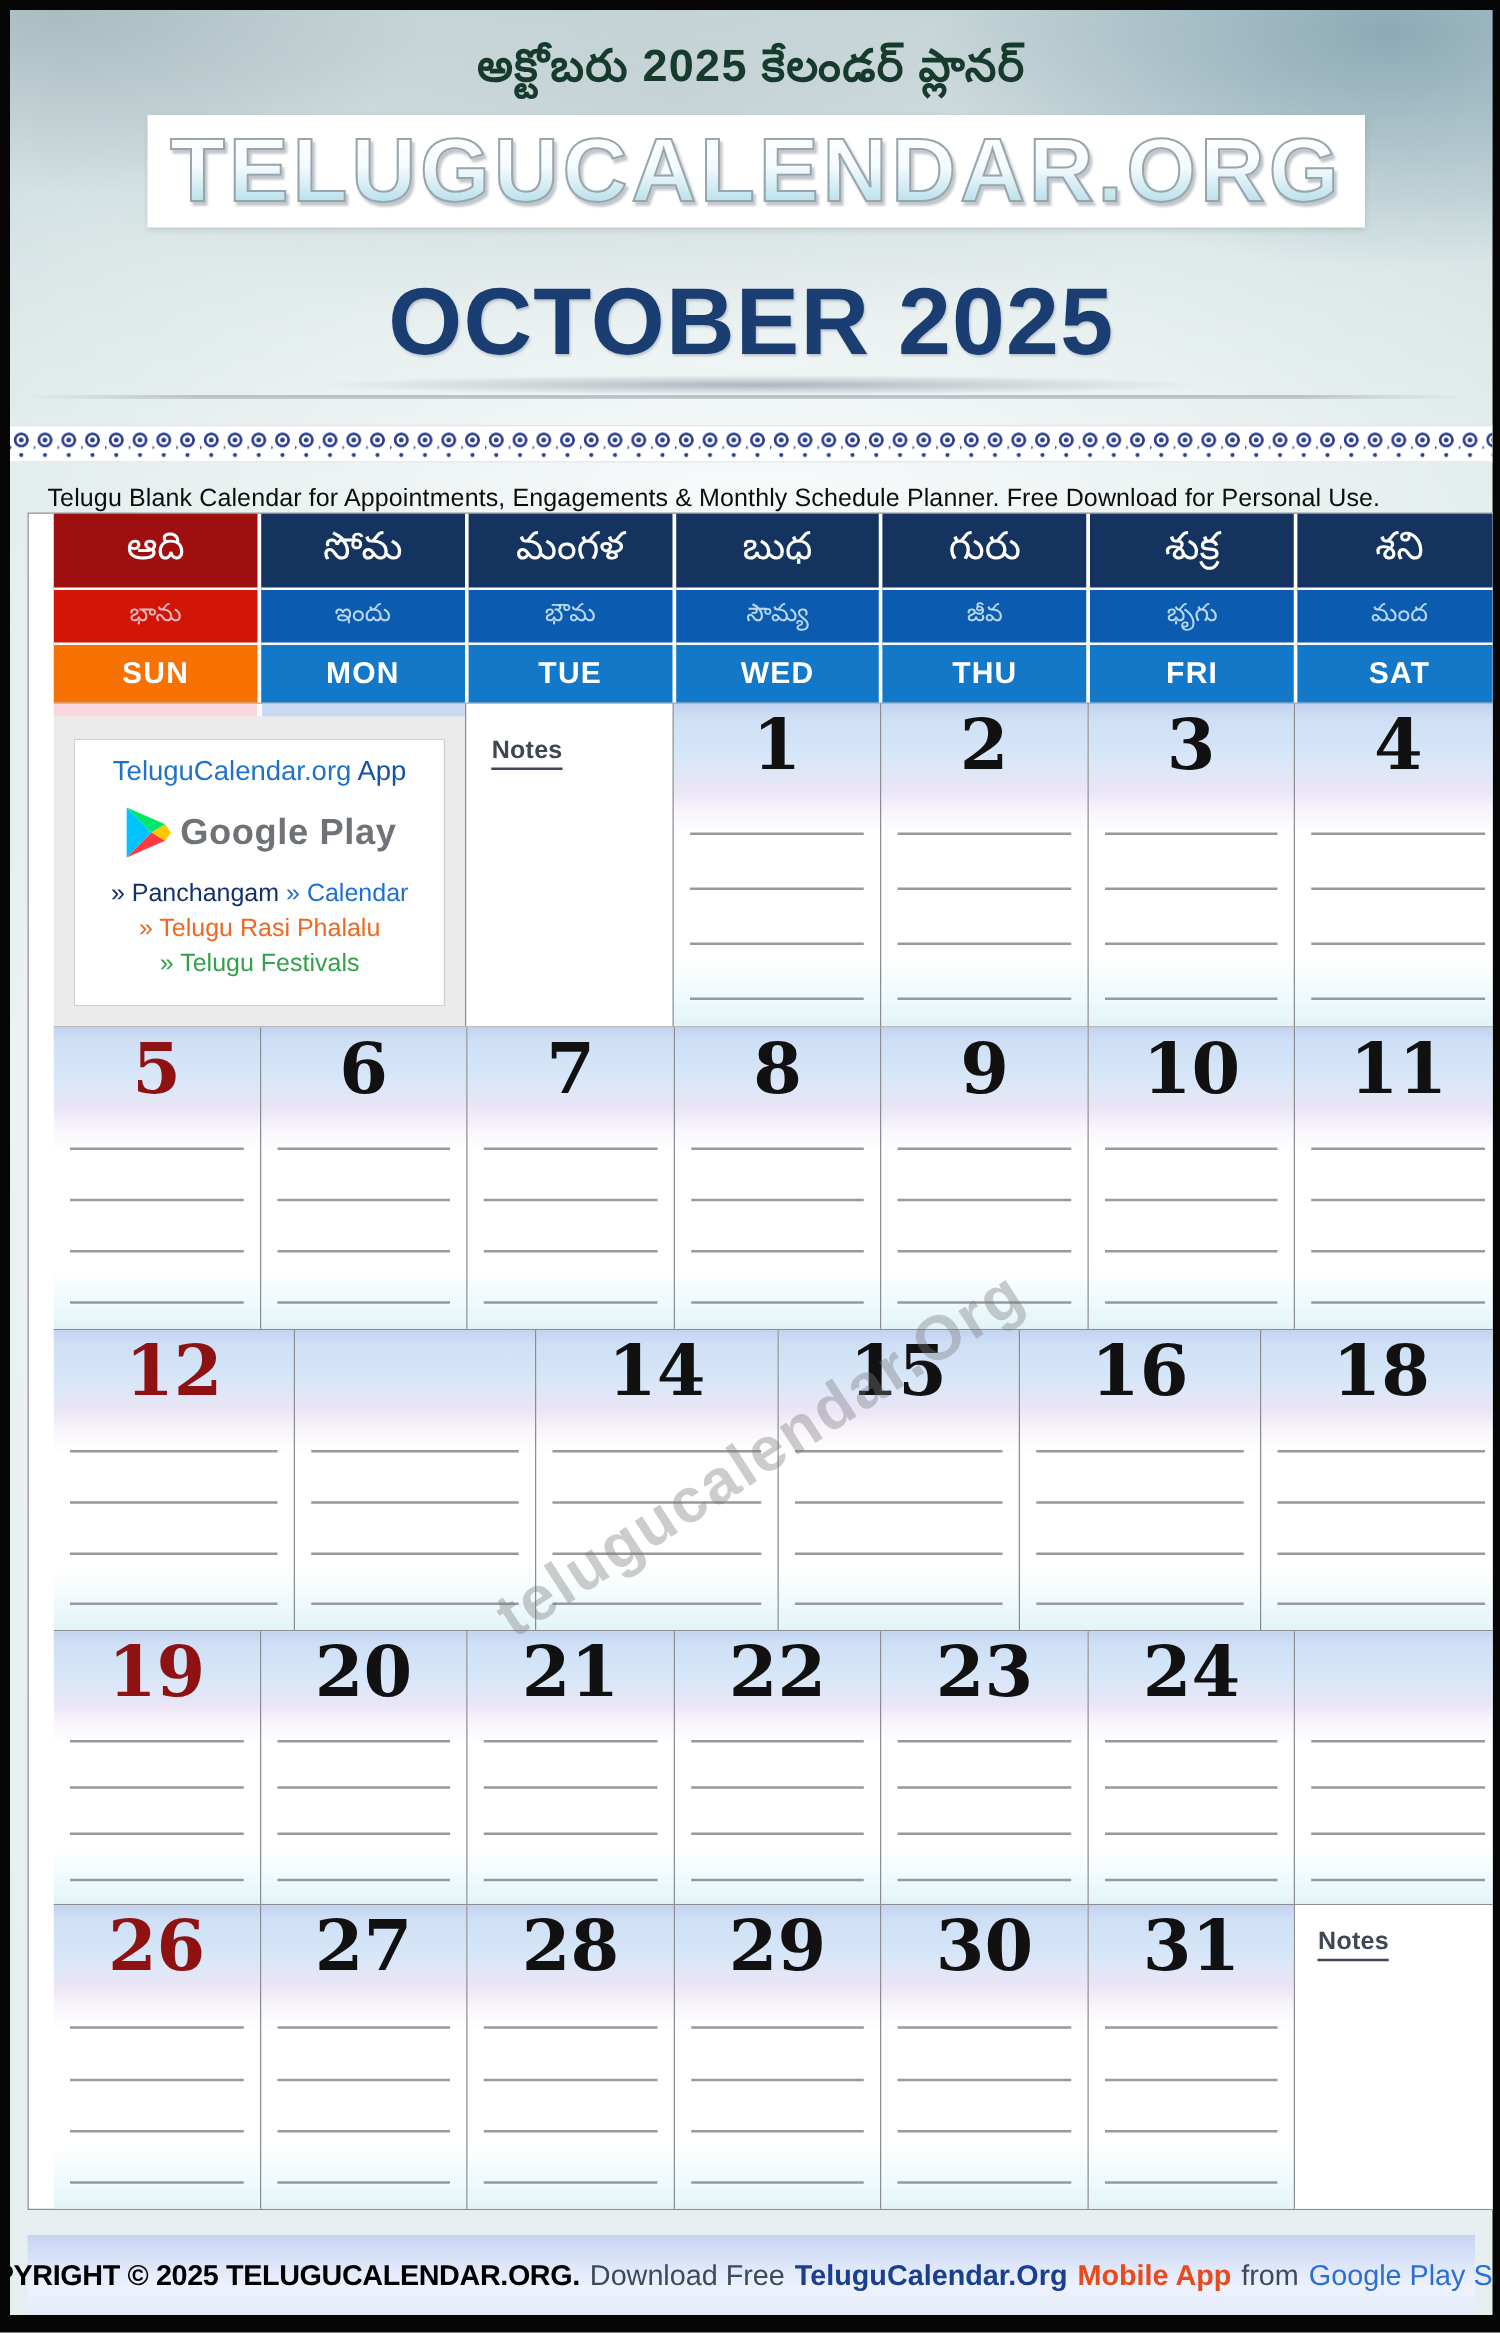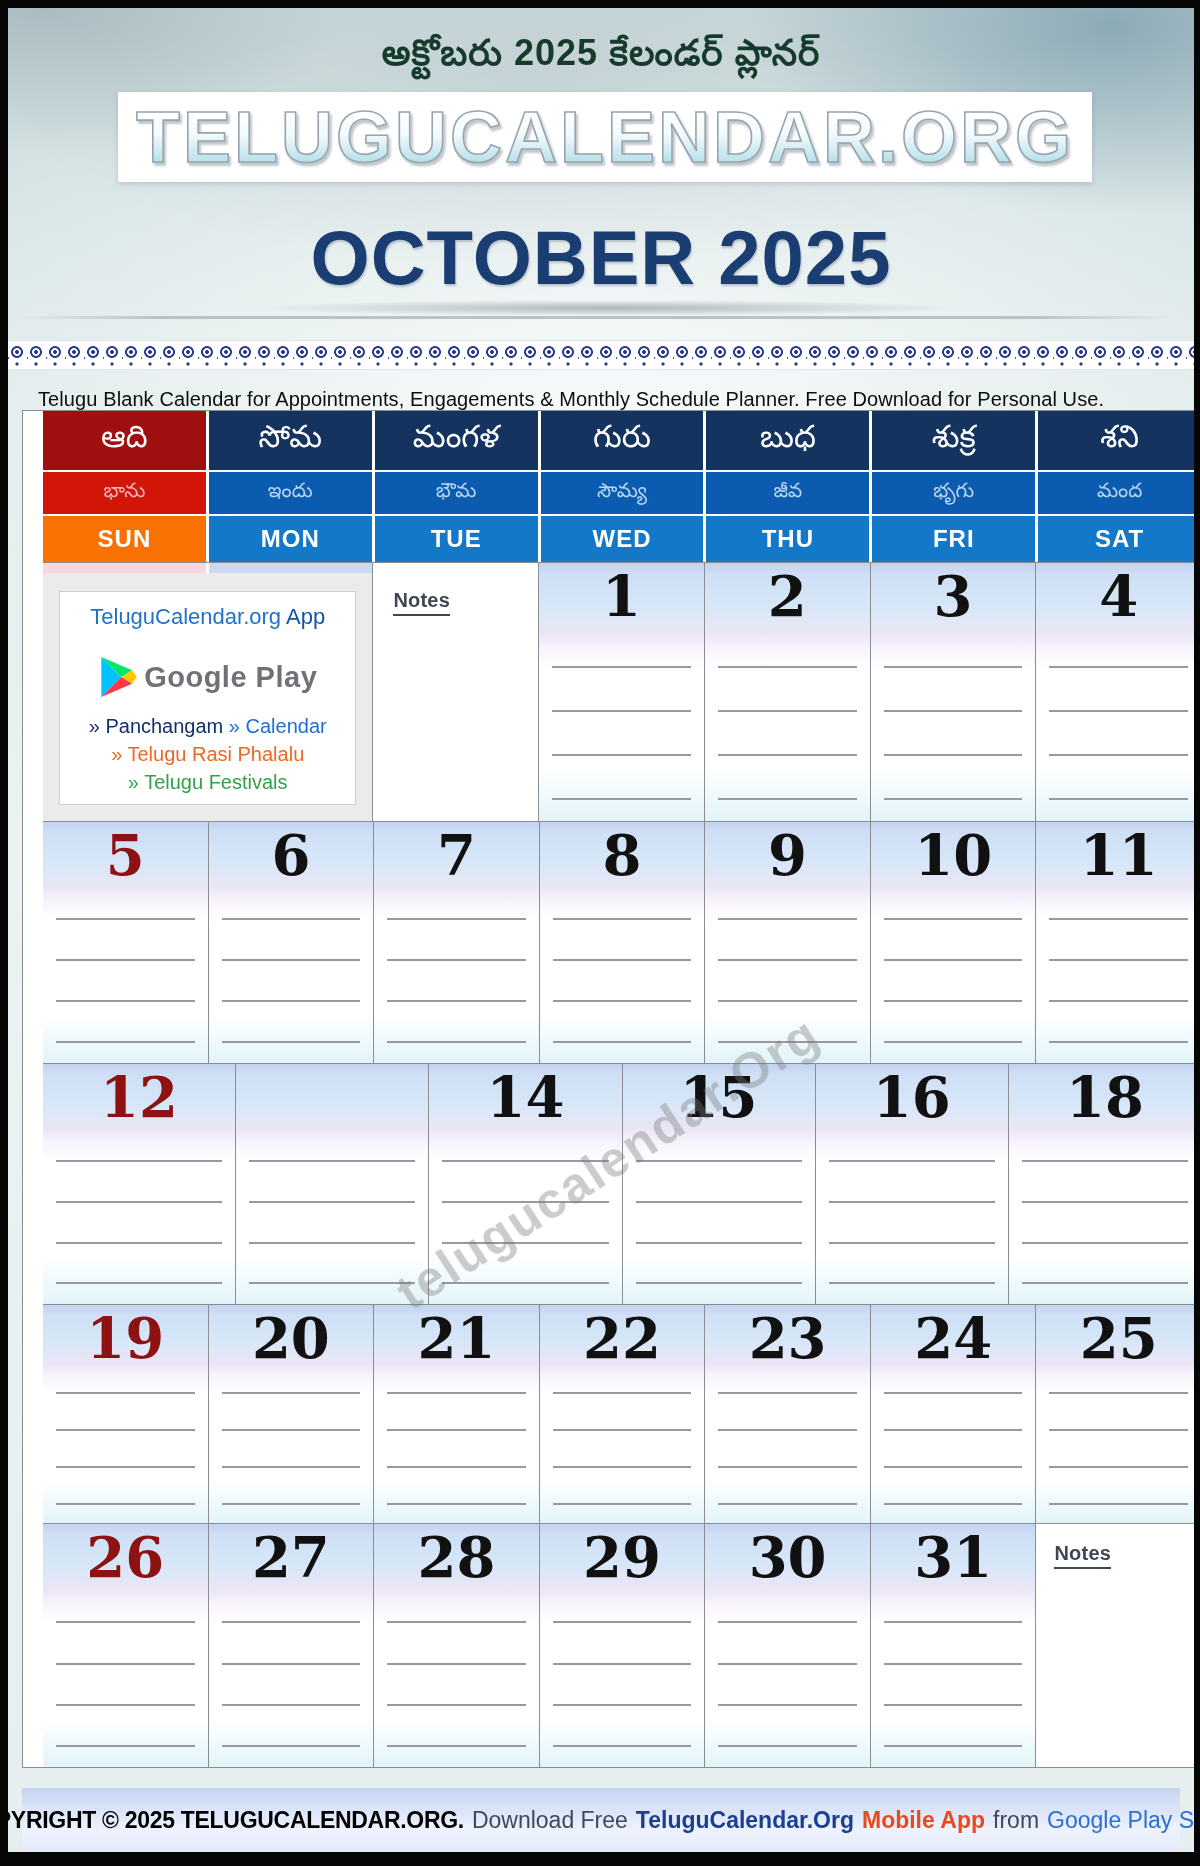--- a/index.html
+++ b/index.html
@@ -100,21 +100,21 @@
   .app-cell::before{
     content:"";position:absolute;left:0;top:0;right:0;height:10px;
     background:linear-gradient(90deg,#f8d7df 0 49.4%,#ffffff 49.4% 50.6%,#ccd9f2 50.6%);
   }
   .app-box{
     position:absolute;left:16px;right:16px;top:28px;bottom:16px;background:#fff;
     border:1px solid #cfcfcf;text-align:center;padding-top:12px;
   }
   .app-title{font-size:22px;}
   .c-site{color:#1f72c9;} .c-app{color:#1254a8;}
-  .gp-row{margin-top:24px;display:flex;align-items:center;justify-content:center;gap:6px;}
+  .gp-row{margin-top:13px;display:flex;align-items:center;justify-content:center;gap:6px;}
   .gp-text{font-size:29px;font-weight:700;color:#6f7377;letter-spacing:.5px;}
   .app-links{margin-top:12px;font-size:20px;line-height:1.4;}
   .lk-dark{color:#11306e;} .lk-blue{color:#1d6fd6;} .lk-orange{color:#f0681f;} .lk-green{color:#33a04a;}
 
   
   .watermark{
     position:absolute;left:320px;top:1090px;width:560px;height:130px;
     display:flex;align-items:center;justify-content:center;
     transform:rotate(-33deg);
     font-size:50px;font-weight:700;letter-spacing:2px;color:rgba(122,122,124,.38);
@@ -152,22 +152,22 @@
   <div class="ornament"></div>
 
   <div class="subtitle">Telugu Blank Calendar for Appointments, Engagements &amp; Monthly Schedule Planner. Free Download for Personal Use.</div>
 
   <div class="cal">
 
     <div class="hrow row-a">
       <div class="hcell sun">ఆది</div>
       <div class="hcell">సోమ</div>
       <div class="hcell">మంగళ</div>
+      <div class="hcell">బుధ</div>
       <div class="hcell">గురు</div>
-      <div class="hcell">బుధ</div>
       <div class="hcell">శుక్ర</div>
       <div class="hcell">శని</div>
     </div>
 
     <div class="hrow row-b">
       <div class="hcell sun">భాను</div>
       <div class="hcell">ఇందు</div>
       <div class="hcell">భౌమ</div>
       <div class="hcell">సౌమ్య</div>
       <div class="hcell">జీవ</div>
@@ -377,21 +377,20 @@
           <div class="ln" style="top: 91%;"></div>
         </div>
       <div class="cell r4 lined">
           <div class="dnum">24</div>
           <div class="ln" style="top: 40%;"></div>
           <div class="ln" style="top: 57%;"></div>
           <div class="ln" style="top: 74%;"></div>
           <div class="ln" style="top: 91%;"></div>
         </div>
       <div class="cell r4 lined">
-          <div class="dnum">25</div>
           <div class="ln" style="top: 40%;"></div>
           <div class="ln" style="top: 57%;"></div>
           <div class="ln" style="top: 74%;"></div>
           <div class="ln" style="top: 91%;"></div>
         </div>
     </div>
 
     <div class="grow">
       <div class="cell r5 lined sun">
           <div class="dnum">26</div>

